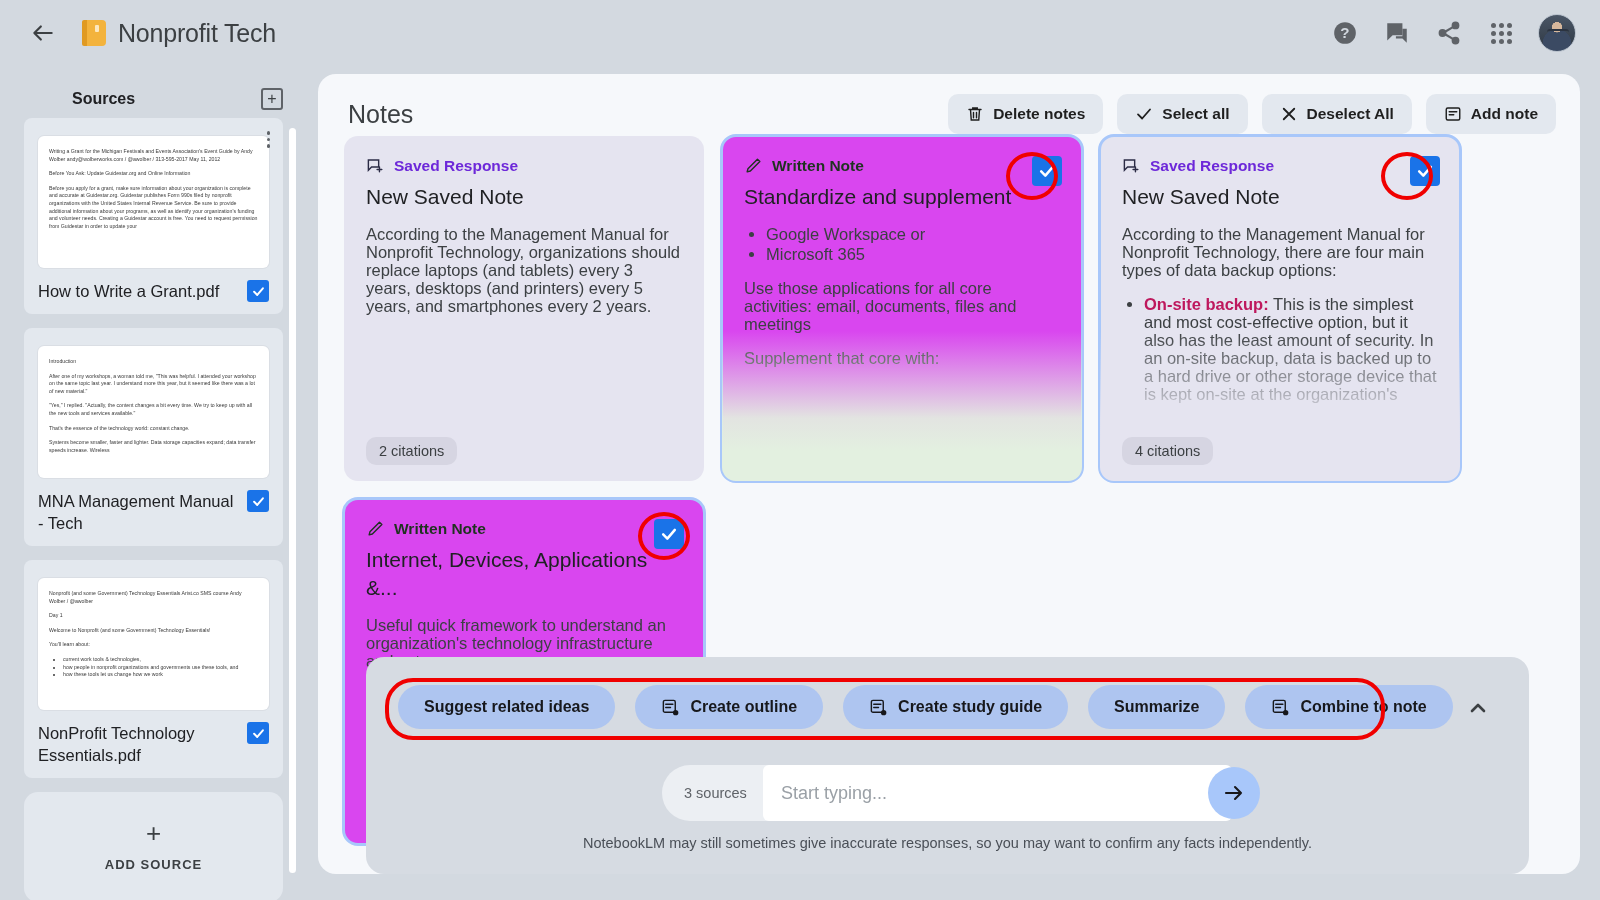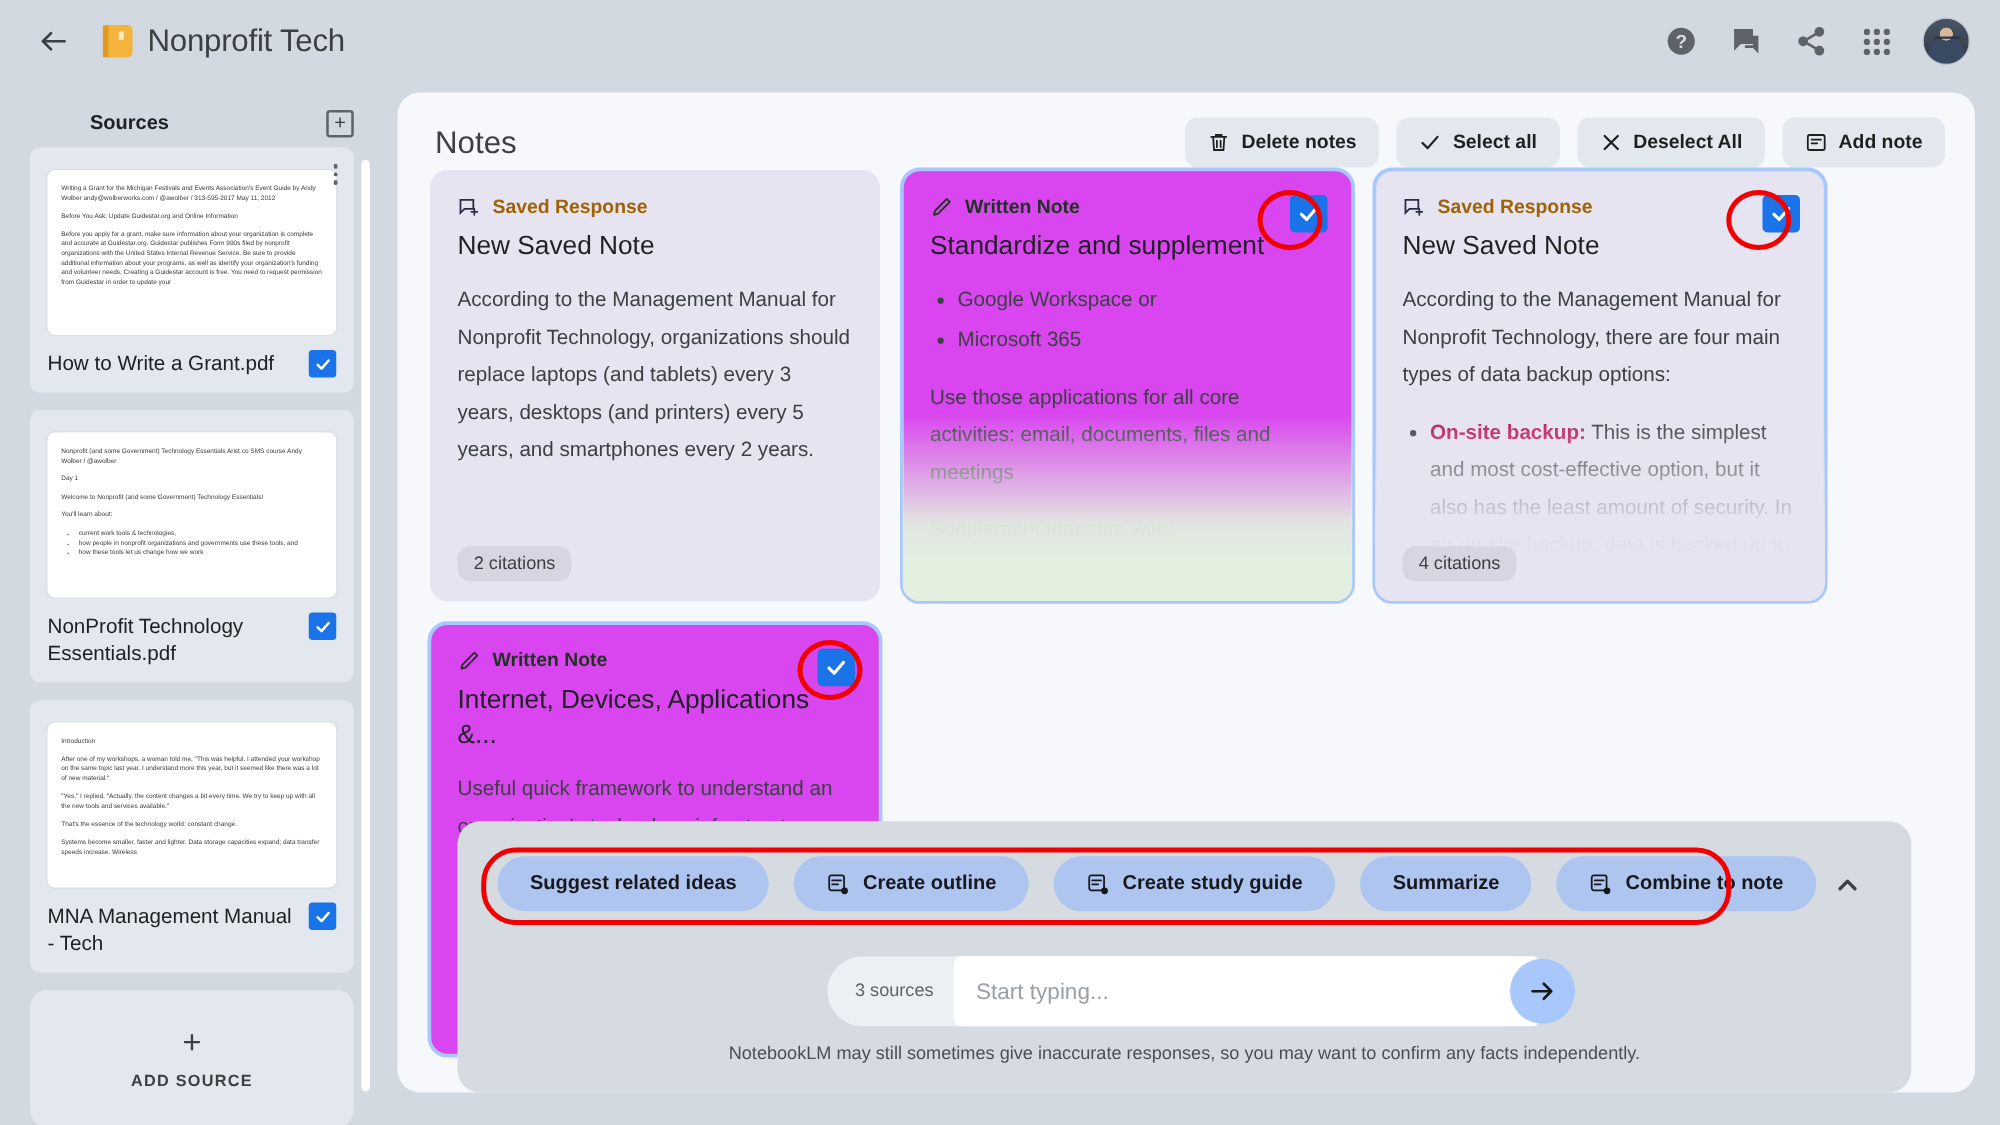--- a/index.html
+++ b/index.html
@@ -125,24 +125,24 @@
   }
   .note {
     position: relative; width: 360px; height: 345px;
     border-radius: 14px; padding: 20px 22px 16px 22px; cursor: pointer; overflow: hidden;
   }
   .note.saved { background: #e5e4f0; }
   .note.written { background: #d946ef; }
   .note.selected { outline: 3px solid #a8c7fa; outline-offset: -1px; }
   .note-kind { display: flex; align-items: center; gap: 9px; margin-bottom: 8px; }
   .note-kind svg { width: 19px; height: 19px; }
-  .note-kind span { font-size: 15.5px; font-weight: bold; color: #a16207; }
+  .note-kind span { font-size: 15.5px; font-weight: bold; color: #6d28d9; }
   .written .note-kind span { color: #1f3320; }
   .note-title { font-size: 21px; color: #202124; margin-bottom: 14px; line-height: 28px; }
-  .note-body { font-size: 16.5px; line-height: 30px; color: #3c4043; }
+  .note-body { font-size: 16.5px; line-height: 18px; color: #3c4043; }
   .note-body p { margin-bottom: 16px; }
   .note-body ul { margin: 0 0 16px 22px; }
   .note-body li { margin-bottom: 2px; }
   .note-body b { font-weight: bold; color: #be185d; }
   .fade-mask {
     position: absolute; left: 0; right: 0; bottom: 0; height: 150px;
     pointer-events: none;
   }
   .saved .fade-mask { background: linear-gradient(to bottom, rgba(229,228,240,0) 0%, rgba(229,228,240,0.93) 58%, #e5e4f0 80%); }
   .written .fade-mask { background: linear-gradient(to bottom, rgba(227,240,224,0) 0%, rgba(227,240,224,0.93) 58%, #e3f0e0 80%); }
@@ -270,20 +270,38 @@
           <i></i>
           <i></i>
         </div>
       <div class="source-thumb">
         <p>Writing a Grant for the Michigan Festivals and Events Association's Event Guide by Andy Wolber andy@wolberworks.com / @awolber / 313-595-2017 May 11, 2012</p>
         <p>Before You Ask: Update Guidestar.org and Online Information</p>
         <p>Before you apply for a grant, make sure information about your organization is complete and accurate at Guidestar.org. Guidestar publishes Form 990s filed by nonprofit organizations with the United States Internal Revenue Service. Be sure to provide additional information about your programs, as well as identify your organization's funding and volunteer needs. Creating a Guidestar account is free. You need to request permission from Guidestar in order to update your</p>
       </div>
       <div class="source-foot">
         <div class="source-name">How to Write a Grant.pdf</div>
+        <div class="cbx">
+          <svg viewBox="0 0 24 24" fill="none" stroke="#fff" stroke-width="3.2" stroke-linecap="round" stroke-linejoin="round">
+              <path d="M5 12.5l5 5L19 7"></path>
+            </svg>
+        </div>
+      </div>
+    </div>
+
+    <div class="source-card">
+      <div class="source-thumb">
+        <p>Introduction</p>
+        <p>After one of my workshops, a woman told me, "This was helpful. I attended your workshop on the same topic last year. I understand more this year, but it seemed like there was a lot of new material."</p>
+        <p>"Yes," I replied. "Actually, the content changes a bit every time. We try to keep up with all the new tools and services available."</p>
+        <p>That's the essence of the technology world: constant change.</p>
+        <p>Systems become smaller, faster and lighter. Data storage capacities expand; data transfer speeds increase. Wireless</p>
+      </div>
+      <div class="source-foot">
+        <div class="source-name">MNA Management Manual - Tech</div>
         <div class="cbx">
           <svg viewBox="0 0 24 24" fill="none" stroke="#fff" stroke-width="3.2" stroke-linecap="round" stroke-linejoin="round">
               <path d="M5 12.5l5 5L19 7"></path>
             </svg>
         </div>
       </div>
     </div>
 
     <div class="source-card">
       <div class="source-thumb">
@@ -292,38 +310,20 @@
         <p>Welcome to Nonprofit (and some Government) Technology Essentials!</p>
         <p>You'll learn about:</p>
         <ul>
           <li>current work tools &amp; technologies,</li>
           <li>how people in nonprofit organizations and governments use these tools, and</li>
           <li>how these tools let us change how we work</li>
         </ul>
       </div>
       <div class="source-foot">
         <div class="source-name">NonProfit Technology Essentials.pdf</div>
-        <div class="cbx">
-          <svg viewBox="0 0 24 24" fill="none" stroke="#fff" stroke-width="3.2" stroke-linecap="round" stroke-linejoin="round">
-              <path d="M5 12.5l5 5L19 7"></path>
-            </svg>
-        </div>
-      </div>
-    </div>
-
-    <div class="source-card">
-      <div class="source-thumb">
-        <p>Introduction</p>
-        <p>After one of my workshops, a woman told me, "This was helpful. I attended your workshop on the same topic last year. I understand more this year, but it seemed like there was a lot of new material."</p>
-        <p>"Yes," I replied. "Actually, the content changes a bit every time. We try to keep up with all the new tools and services available."</p>
-        <p>That's the essence of the technology world: constant change.</p>
-        <p>Systems become smaller, faster and lighter. Data storage capacities expand; data transfer speeds increase. Wireless</p>
-      </div>
-      <div class="source-foot">
-        <div class="source-name">MNA Management Manual - Tech</div>
         <div class="cbx">
           <svg viewBox="0 0 24 24" fill="none" stroke="#fff" stroke-width="3.2" stroke-linecap="round" stroke-linejoin="round">
               <path d="M5 12.5l5 5L19 7"></path>
             </svg>
         </div>
       </div>
     </div>
 
     <div class="add-source-card">
       <div class="plus">+</div>

